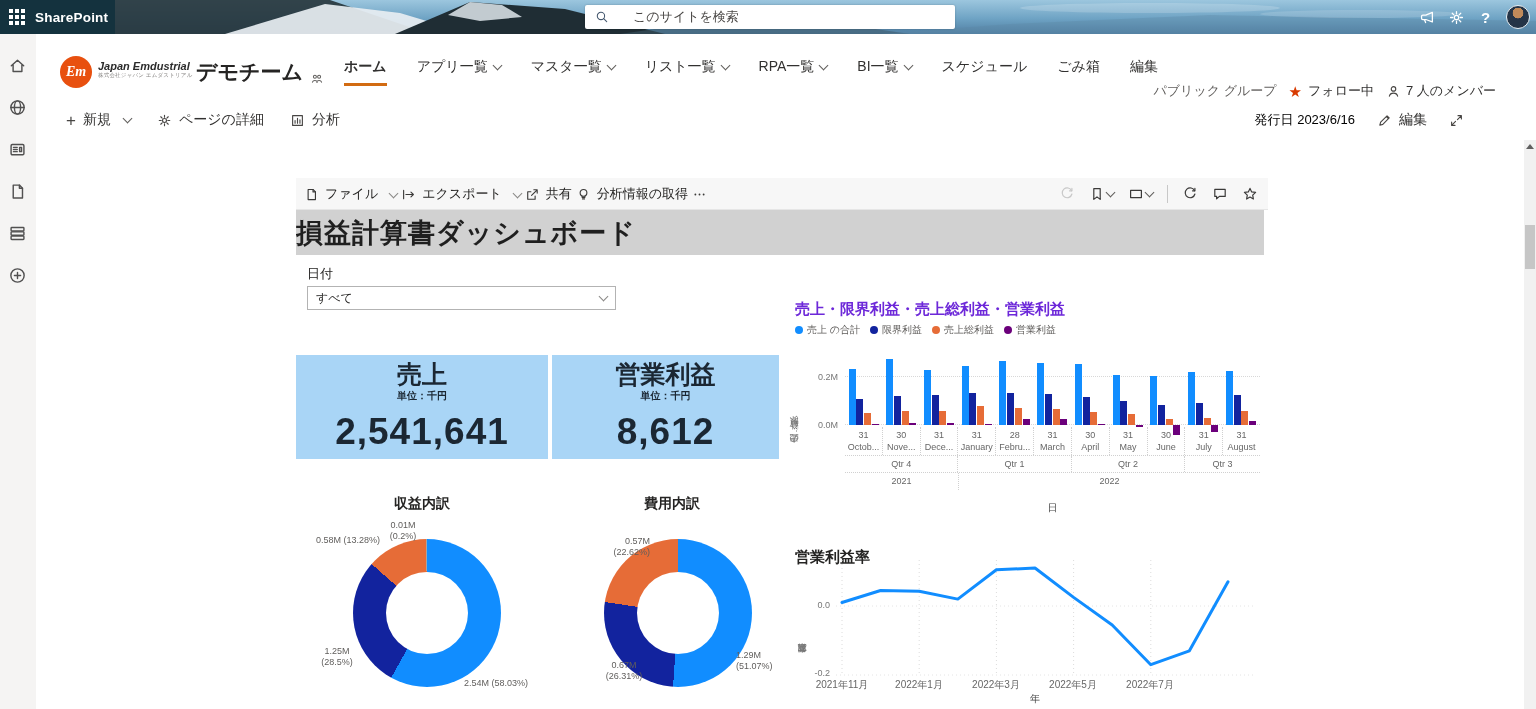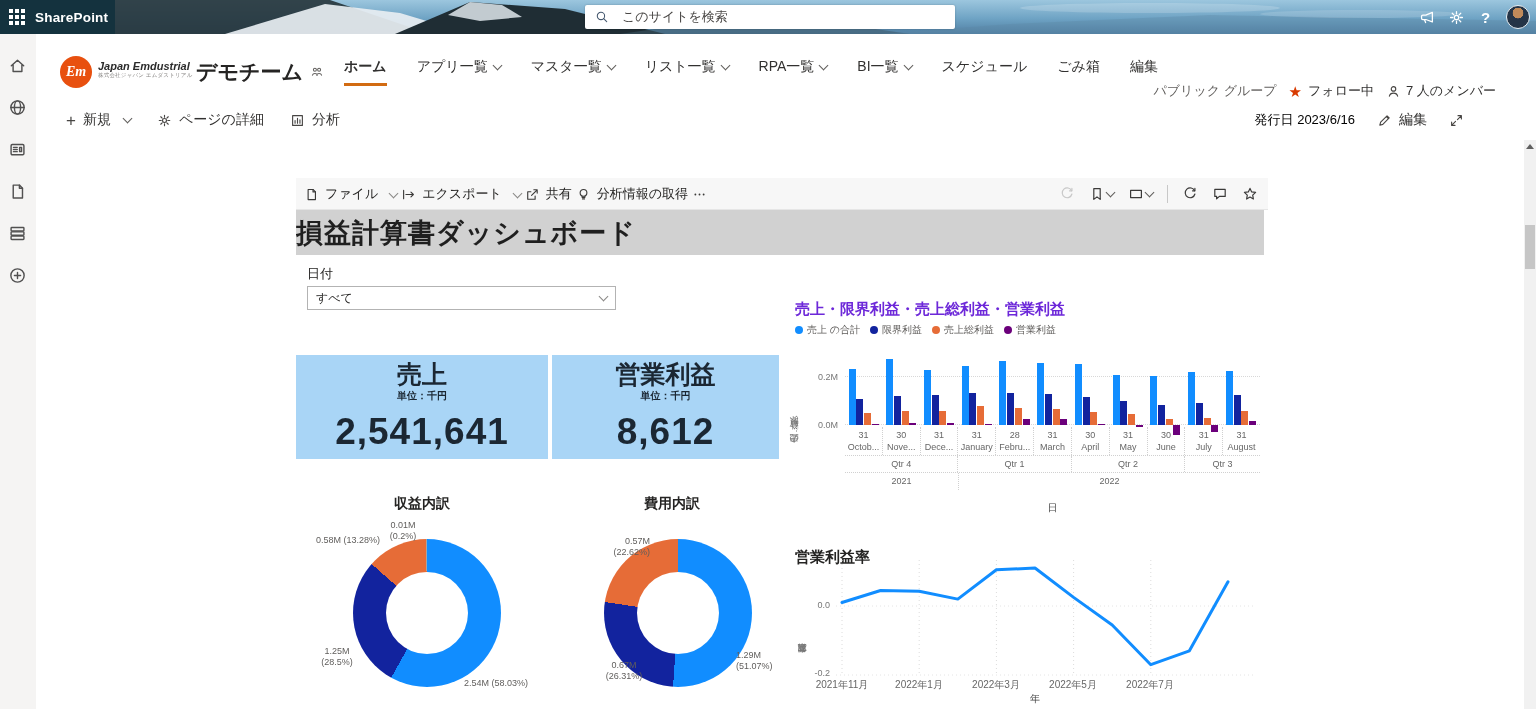--- a/index.html
+++ b/index.html
@@ -9,38 +9,38 @@
   .ic{display:inline-flex;align-items:center;justify-content:center;line-height:0}
   .ic svg{width:100%;height:100%}
   .ic svg [stroke]{stroke-width:1.2;stroke-linecap:round;stroke-linejoin:round}
   
   #suitebar{left:0;top:0;width:1536px;height:34px;background:linear-gradient(180deg,#9cc6de 0%,#6ea3c4 55%,#517fa3 100%);}
   #suitebar .banner{position:absolute;inset:0;width:100%;height:100%}
   #brandblock{position:absolute;left:0;top:0;width:115px;height:34px;background:#14323e;display:flex;align-items:center;gap:10px;padding-left:9px;box-sizing:border-box}
   .waffle{display:grid;grid-template-columns:repeat(3,4px);grid-template-rows:repeat(3,4px);gap:2px}
   .waffle i{background:#fff;width:4px;height:4px}
   #sp-name{color:#fff;font-size:13.5px;font-weight:700;letter-spacing:.2px}
-  #searchbox{position:absolute;left:585px;top:5px;width:370px;height:24px;background:#fff;border-radius:2px;display:flex;align-items:center;gap:13px;padding-left:10px;box-sizing:border-box;box-shadow:0 0 2px rgba(0,0,0,.25)}
+  #searchbox{position:absolute;left:585px;top:5px;width:370px;height:24px;background:#fff;border-radius:2px;display:flex;align-items:center;gap:24px;padding-left:10px;box-sizing:border-box;box-shadow:0 0 2px rgba(0,0,0,.25)}
   #searchbox .ic{width:14px;height:14px;color:#44576e}
   #searchbox span.ph{font-size:13px;color:#484644}
   .suite-icons{position:absolute;right:6px;top:0;height:34px;display:flex;align-items:center;gap:12px}
   .suite-icons .ic{width:17px;height:17px;color:#fff;cursor:pointer}
   .suite-icons .q{color:#fff;font-size:15px;font-weight:700;width:17px;text-align:center}
   #avatar{width:24px;height:24px;border-radius:50%;background:radial-gradient(circle at 50% 32%,#c08a5a 0 28%,#243447 30%);border:1px solid #e8eef2;box-sizing:border-box}
   
   #rail{left:0;top:34px;width:36px;height:675px;background:#f5f4f3;display:flex;flex-direction:column;align-items:center;padding-top:22px;box-sizing:border-box;gap:22px}
   #rail .rail-btn{width:20px;height:20px;color:#515050;cursor:pointer}
   #rail .rail-btn .ic{width:19px;height:19px}
   
   #siteheader{left:36px;top:34px;width:1488px;height:66px;background:#fff}
   #logo{position:absolute;left:24px;top:22px;width:32px;height:32px;border-radius:50%;background:#e8500f;color:#fff;display:flex;align-items:center;justify-content:center;font-style:italic;font-weight:700;font-size:14px;font-family:"Liberation Serif","DejaVu Serif",serif}
   #brandtext{position:absolute;left:62px;top:26px;line-height:1.1}
   #brandtext .bt1{font-size:11px;font-weight:700;font-style:italic;color:#2b2b2b}
   #brandtext .bt2{font-size:5.5px;color:#8a8886;letter-spacing:.2px}
-  #sitetitle{position:absolute;left:160px;top:24px;font-size:21px;font-weight:700;color:#252423;display:flex;align-items:center;gap:7px}
+  #sitetitle{position:absolute;left:160px;top:24px;font-size:21px;font-weight:700;color:#252423;display:flex;align-items:flex-end;gap:7px}
   #sitetitle .ic{width:14px;height:14px;color:#605e5c}
   #nav{position:absolute;left:308px;top:0;height:66px;display:flex;align-items:center;gap:30px}
   .nav-item{font-size:14px;color:#323130;display:flex;align-items:center;cursor:pointer;position:relative;padding:4px 0}
   .nav-item.active{font-weight:700}
   .nav-item.active::after{content:"";position:absolute;left:0;right:0;bottom:-6px;height:3px;background:#d26b12}
   .chev{width:6px;height:6px;border-right:1.3px solid #605e5c;border-bottom:1.3px solid #605e5c;transform:rotate(45deg);display:inline-block;margin-left:6px;margin-bottom:3px}
   #sitemeta{position:absolute;right:28px;top:0;height:66px;display:flex;align-items:flex-end;gap:12px;font-size:13px}
   #sitemeta .grp{color:#605e5c}
   #sitemeta .follow{display:flex;align-items:center;gap:6px;color:#323130;cursor:pointer}
   #sitemeta .star{color:#d83b01;font-size:15px;line-height:1}

